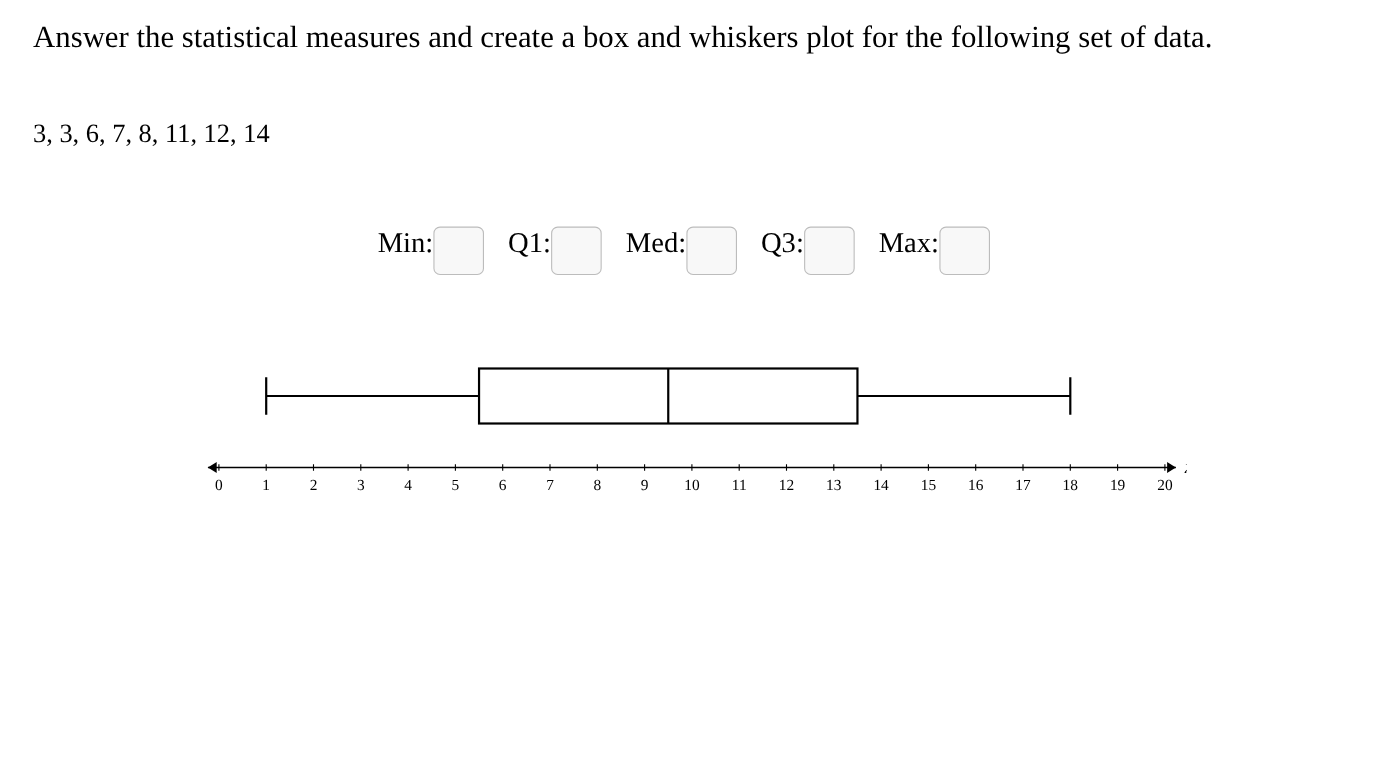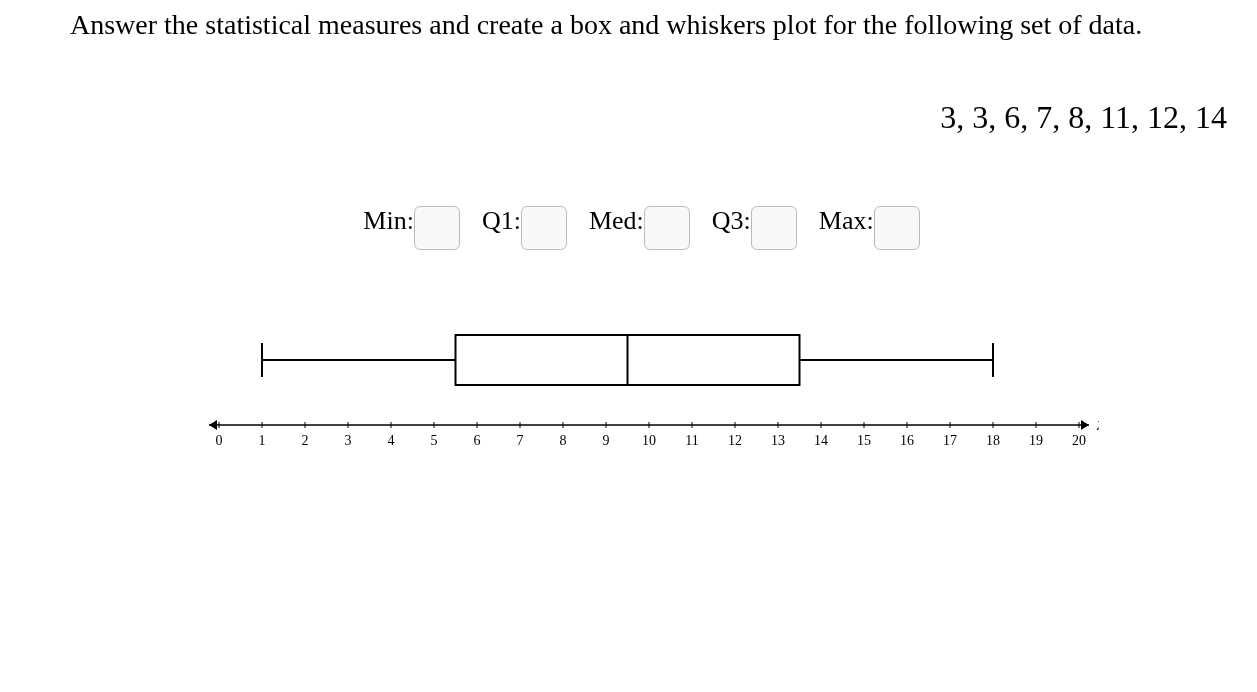--- a/index.html
+++ b/index.html
@@ -5,30 +5,29 @@
   html, body {
     margin: 0;
     padding: 0;
     font-family: Georgia, 'Times New Roman', serif;
     color: #000;
     background: #fff;
     width: 1257px;
     height: 692px;
   }
   .container {
-    padding: 6px 30px;
-    margin-left: 40px;
+    padding: 16px 30px;
   }
   .question-text {
     font-size: 28px;
     line-height: 1.35;
   }
   .data-set {
-    font-size: 32px;
-    text-align: right;
+    font-size: 24px;
+    text-align: left;
     margin-top: 55px;
     margin-bottom: 70px;
     font-family: Liberation Serif, serif;
   }
   .inputs-row {
     display: flex;
     align-items: flex-start;
     justify-content: center;
     gap: 0;
     font-size: 26px;

